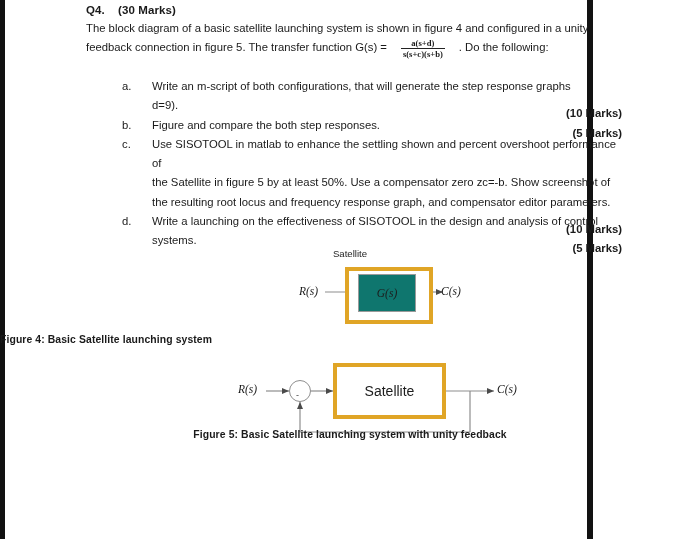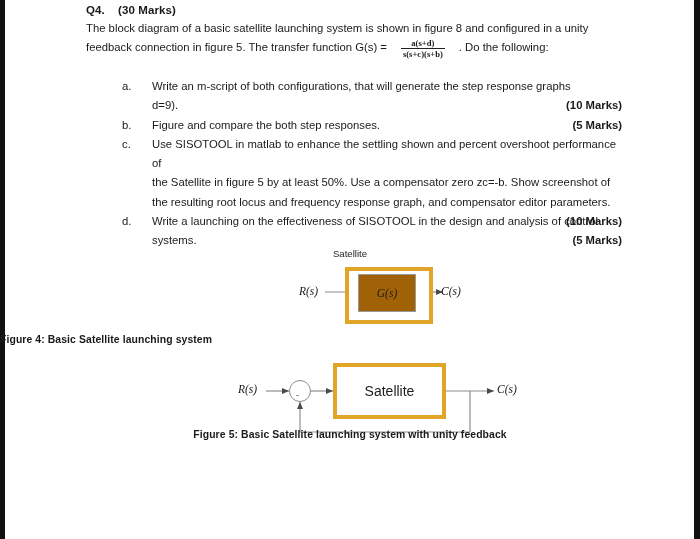--- a/index.html
+++ b/index.html
@@ -26,21 +26,21 @@
   .edge-right {
     position: absolute;
     right: 0; top: 0;
     width: 6px; height: 539px;
     background: #111111;
   }
 
   .page {
     position: absolute;
     left: 0; top: 0;
-    width: 700px; height: 539px;
+    width: 593px; height: 539px;
     background: #ffffff;
     border-radius: 21px;
   }
 
   
   .content {
     position: absolute;
     left: 86px;
     top: 4px;
     width: 540px;
@@ -106,21 +106,21 @@
     width: 18px;
     text-align: left;
     font-size: 11.3px;
   }
   .task .body { display: block; }
   .task .line { display: block; position: relative; }
   .marks {
     font-weight: bold;
     position: absolute;
     right: 0;
-    top: 0;
+    top: 8px;
     white-space: nowrap;
   }
   .line.withmarks { padding-right: 70px; }
 
   
   .fig4 {
     position: absolute;
     left: 0;
     top: 248px;
     width: 700px;
@@ -144,21 +144,21 @@
     background: #ffffff;
     box-sizing: border-box;
   }
   .fig4 .inner-box {
     position: absolute;
     left: 358px;
     top: 26px;
     width: 58px;
     height: 38px;
     border: 1px solid #9a9a9a;
-    background: #a16207;
+    background: #0f766e;
     box-sizing: border-box;
     display: flex;
     align-items: center;
     justify-content: center;
     font-family: "Liberation Serif", serif;
     font-style: italic;
     font-size: 11.5px;
     color: #1c1c1c;
   }
   .fig4 .rs {
@@ -265,21 +265,21 @@
 <body>
 
 <div class="page">
 
   <div class="edge-left"></div>
   <div class="edge-right"></div>
 
   <div class="content">
     <div class="q-head">Q4.    (30 Marks)</div>
     <div class="intro">
-      <span>The block diagram of a basic satellite launching system is shown in figure 8 and configured in a unity</span>
+      <span>The block diagram of a basic satellite launching system is shown in figure 4 and configured in a unity</span>
       <span class="l2">
         <span>feedback connection in figure 5. The transfer function G(s) =</span><span class="frac"><span class="num">a(s+d)</span><span class="den">s(s+c)(s+b)</span></span><span>. Do the following:</span>
       </span>
     </div>
   </div>
 
   <div class="tasks">
 
     <div class="task">
       <span class="marker">a.</span>

